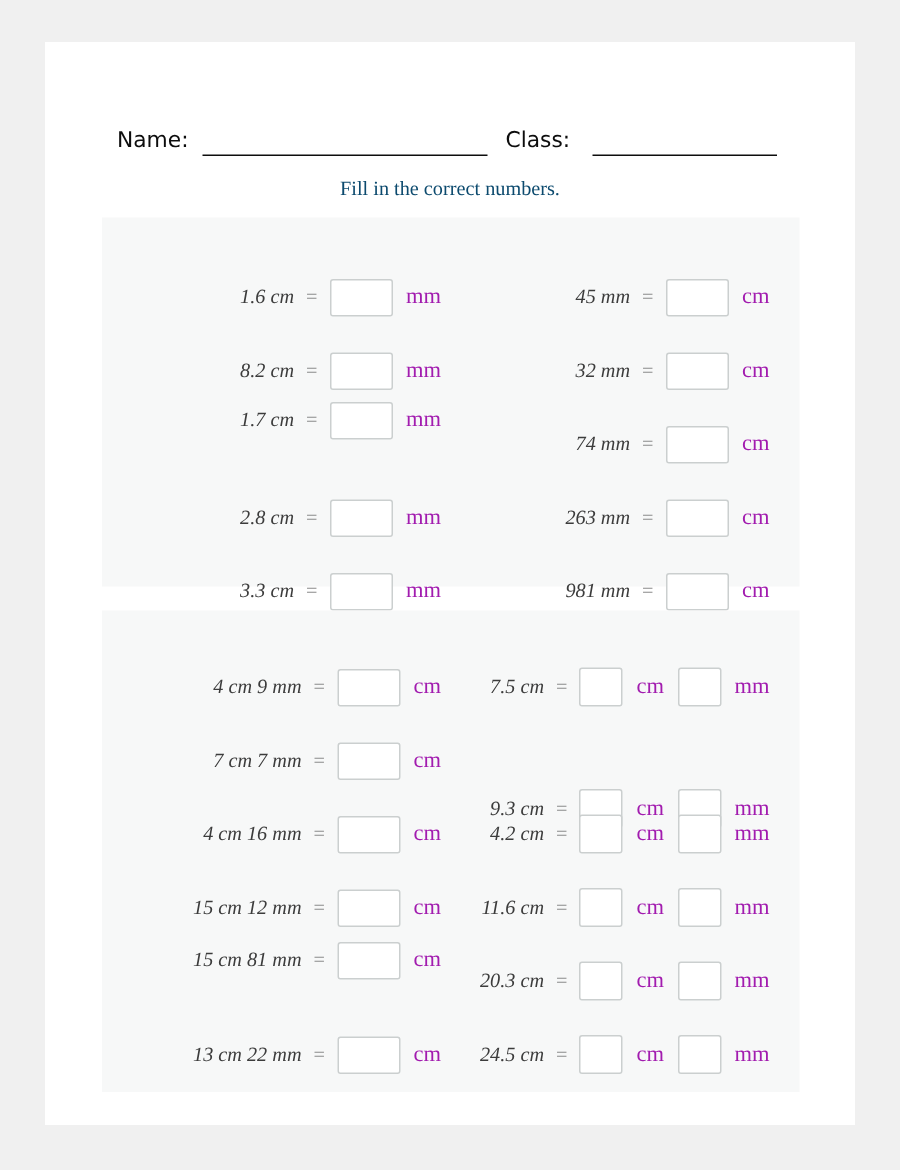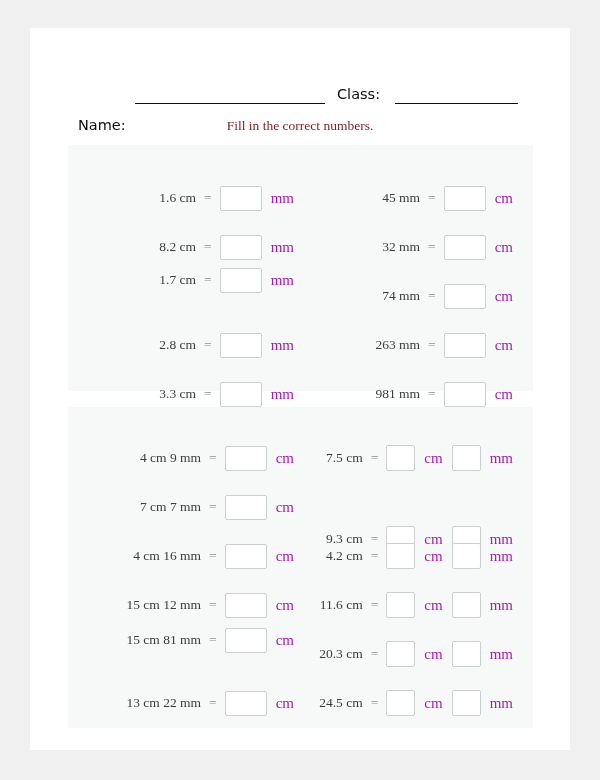--- a/index.html
+++ b/index.html
@@ -54,40 +54,40 @@
     height: 24px;
   }
   .name-label, .class-label {
     position: absolute;
     font-family: "DejaVu Sans", sans-serif;
     font-size: 14.5px;
     color: #0d0d0d;
     top: 0;
     line-height: 20px;
   }
-  .name-label { left: 48px; margin-top: 31px; }
+  .name-label { left: 48px; }
   .class-label { left: 307px; }
   .rule {
     position: absolute;
     height: 0;
     border-bottom: 1.6px solid #0d0d0d;
     top: 19px;
   }
   .name-rule { left: 105px; width: 190px; }
   .class-rule { left: 365px; width: 123px; }
 
   .instruction {
     position: absolute;
     left: 0;
     top: 90px;
     width: 540px;
     text-align: center;
     font-family: "Liberation Serif", serif;
     font-size: 13.5px;
-    color: #7f1d1d;
+    color: #0c4a6e;
   }
 
   
   .panel {
     position: absolute;
     left: 38px;
     width: 465px;
     background: #f7f8f8;
   }
   #panel-1 { top: 117px; height: 246px; }
@@ -113,20 +113,21 @@
   .col-right .eq-inner { right: 10px; }
 
   .term {
     font-family: "Liberation Serif", serif;
     font-size: 13.5px;
     color: #3c3c3c;
     white-space: nowrap;
   }
   .term.lhs {
     text-align: right;
+    font-style: italic;
   }
   .equals {
     font-family: "Liberation Serif", serif;
     font-size: 13.5px;
     color: #8d8d8d;
     margin: 0 8px;
   }
   .unit {
     font-family: "Liberation Serif", serif;
     font-size: 15px;

